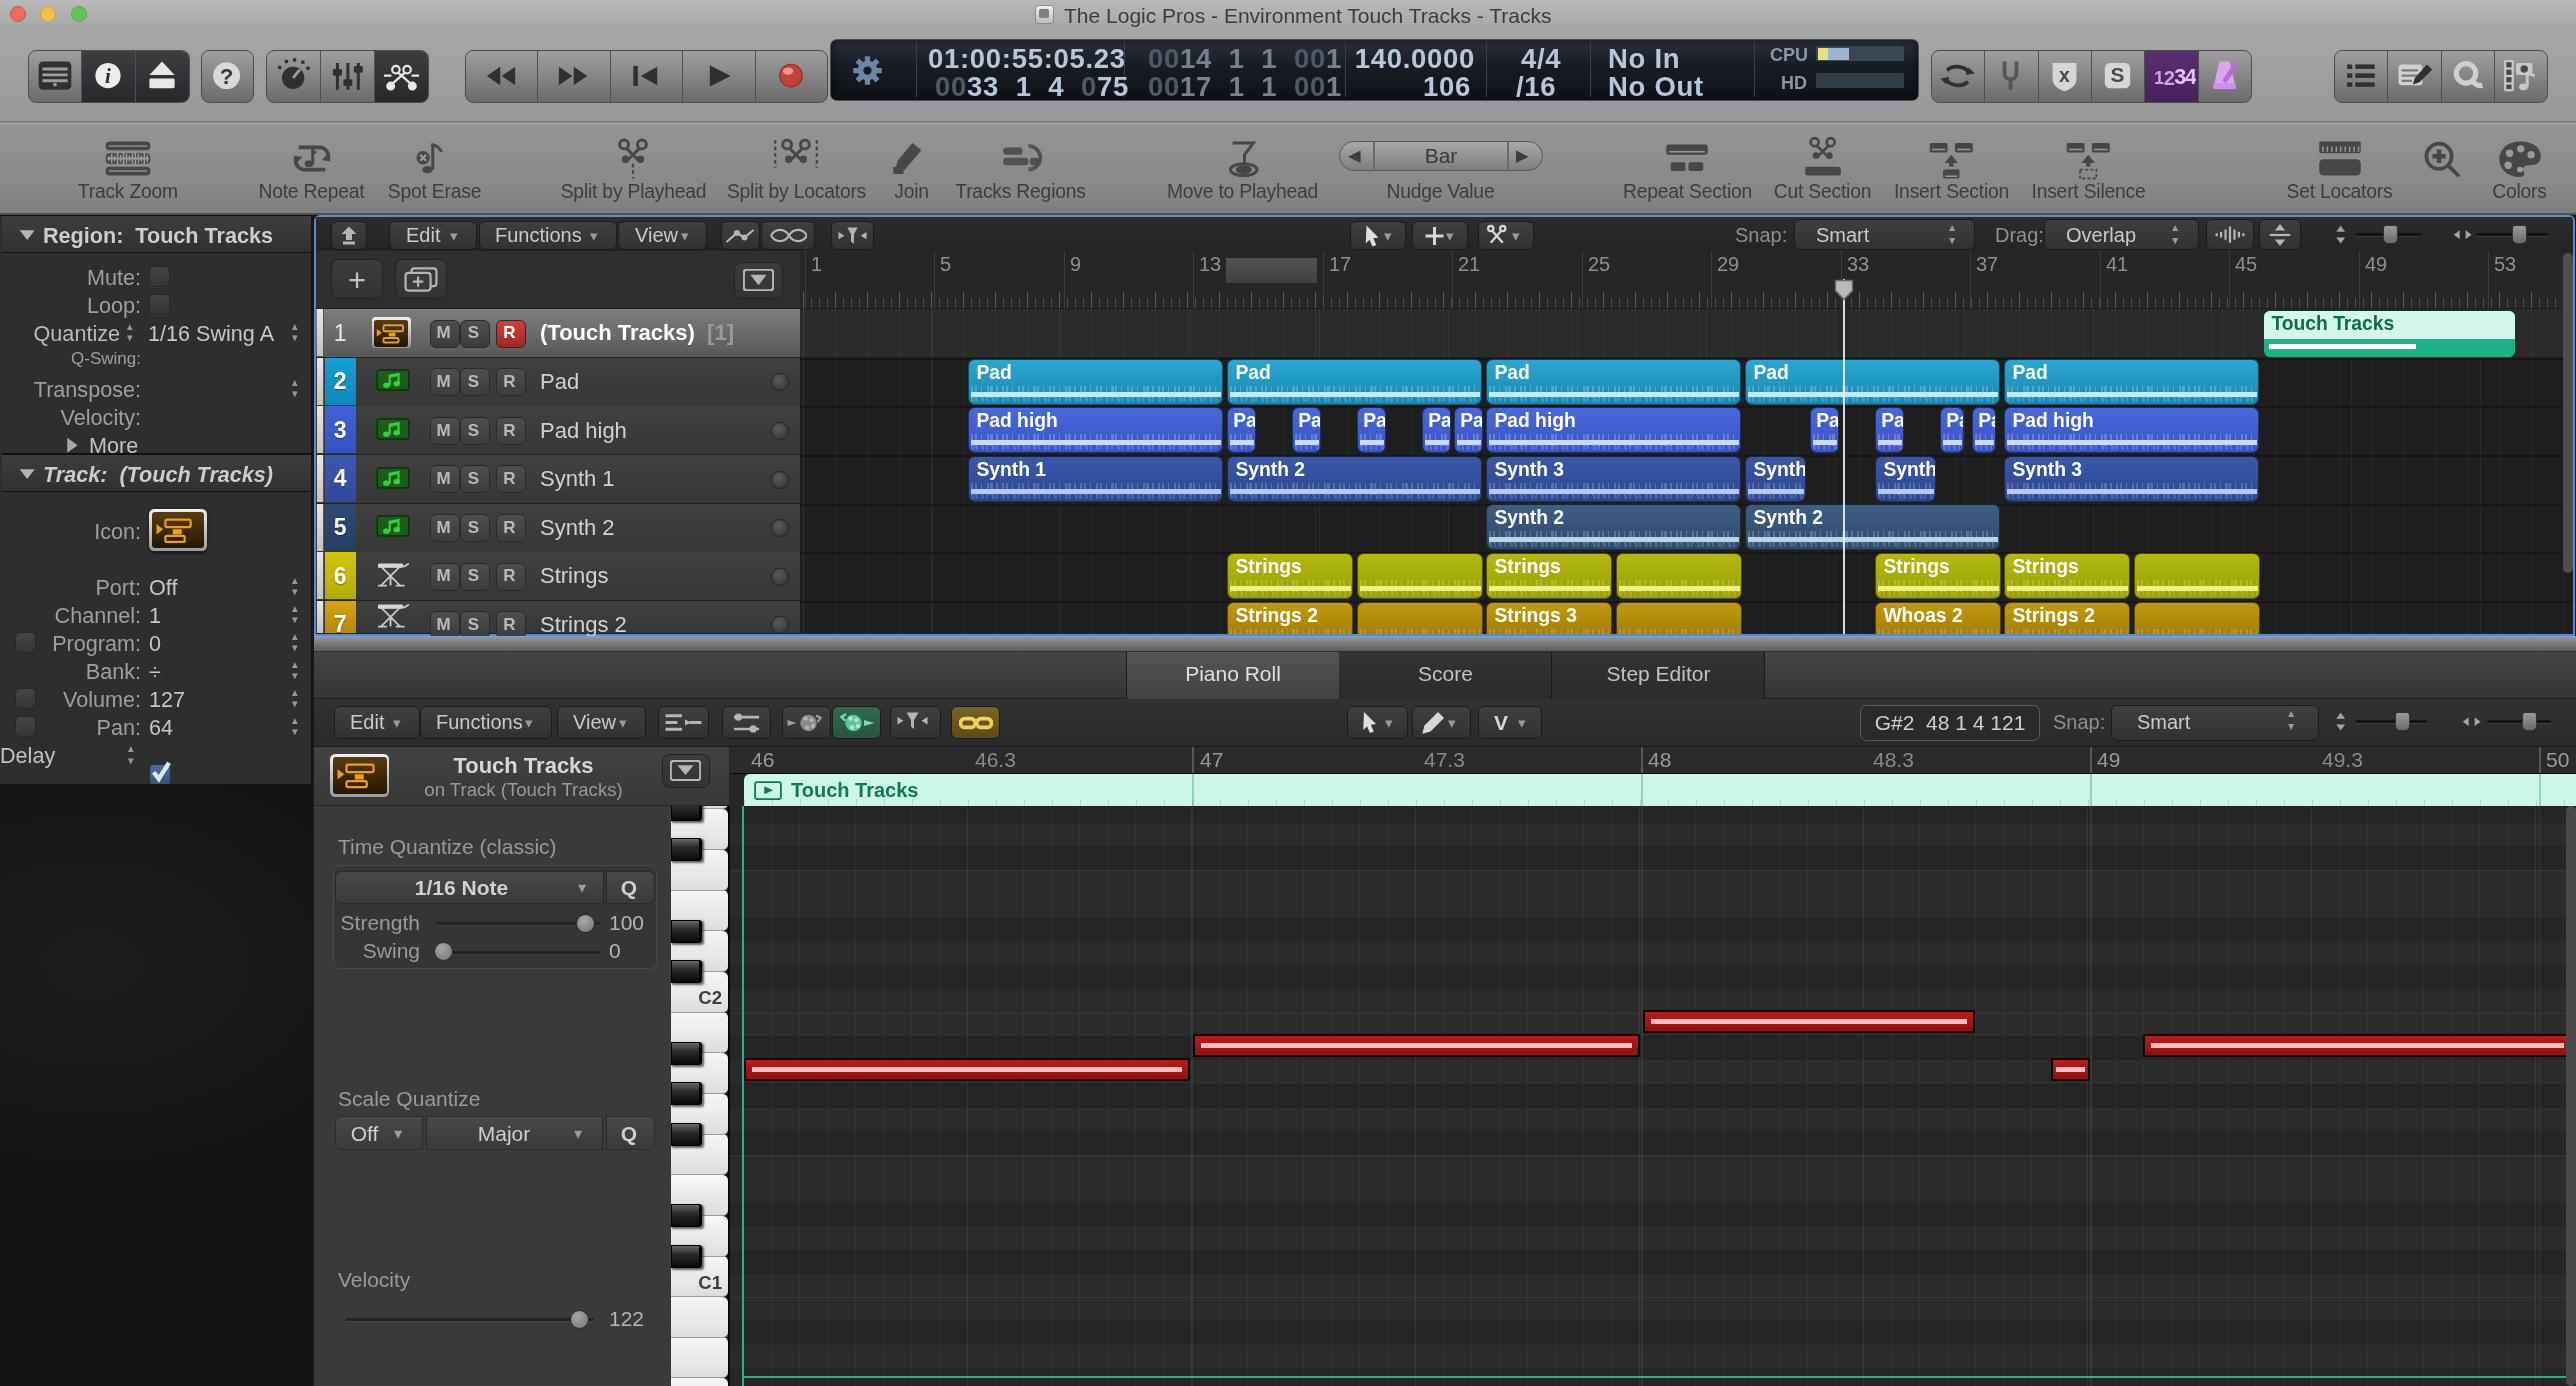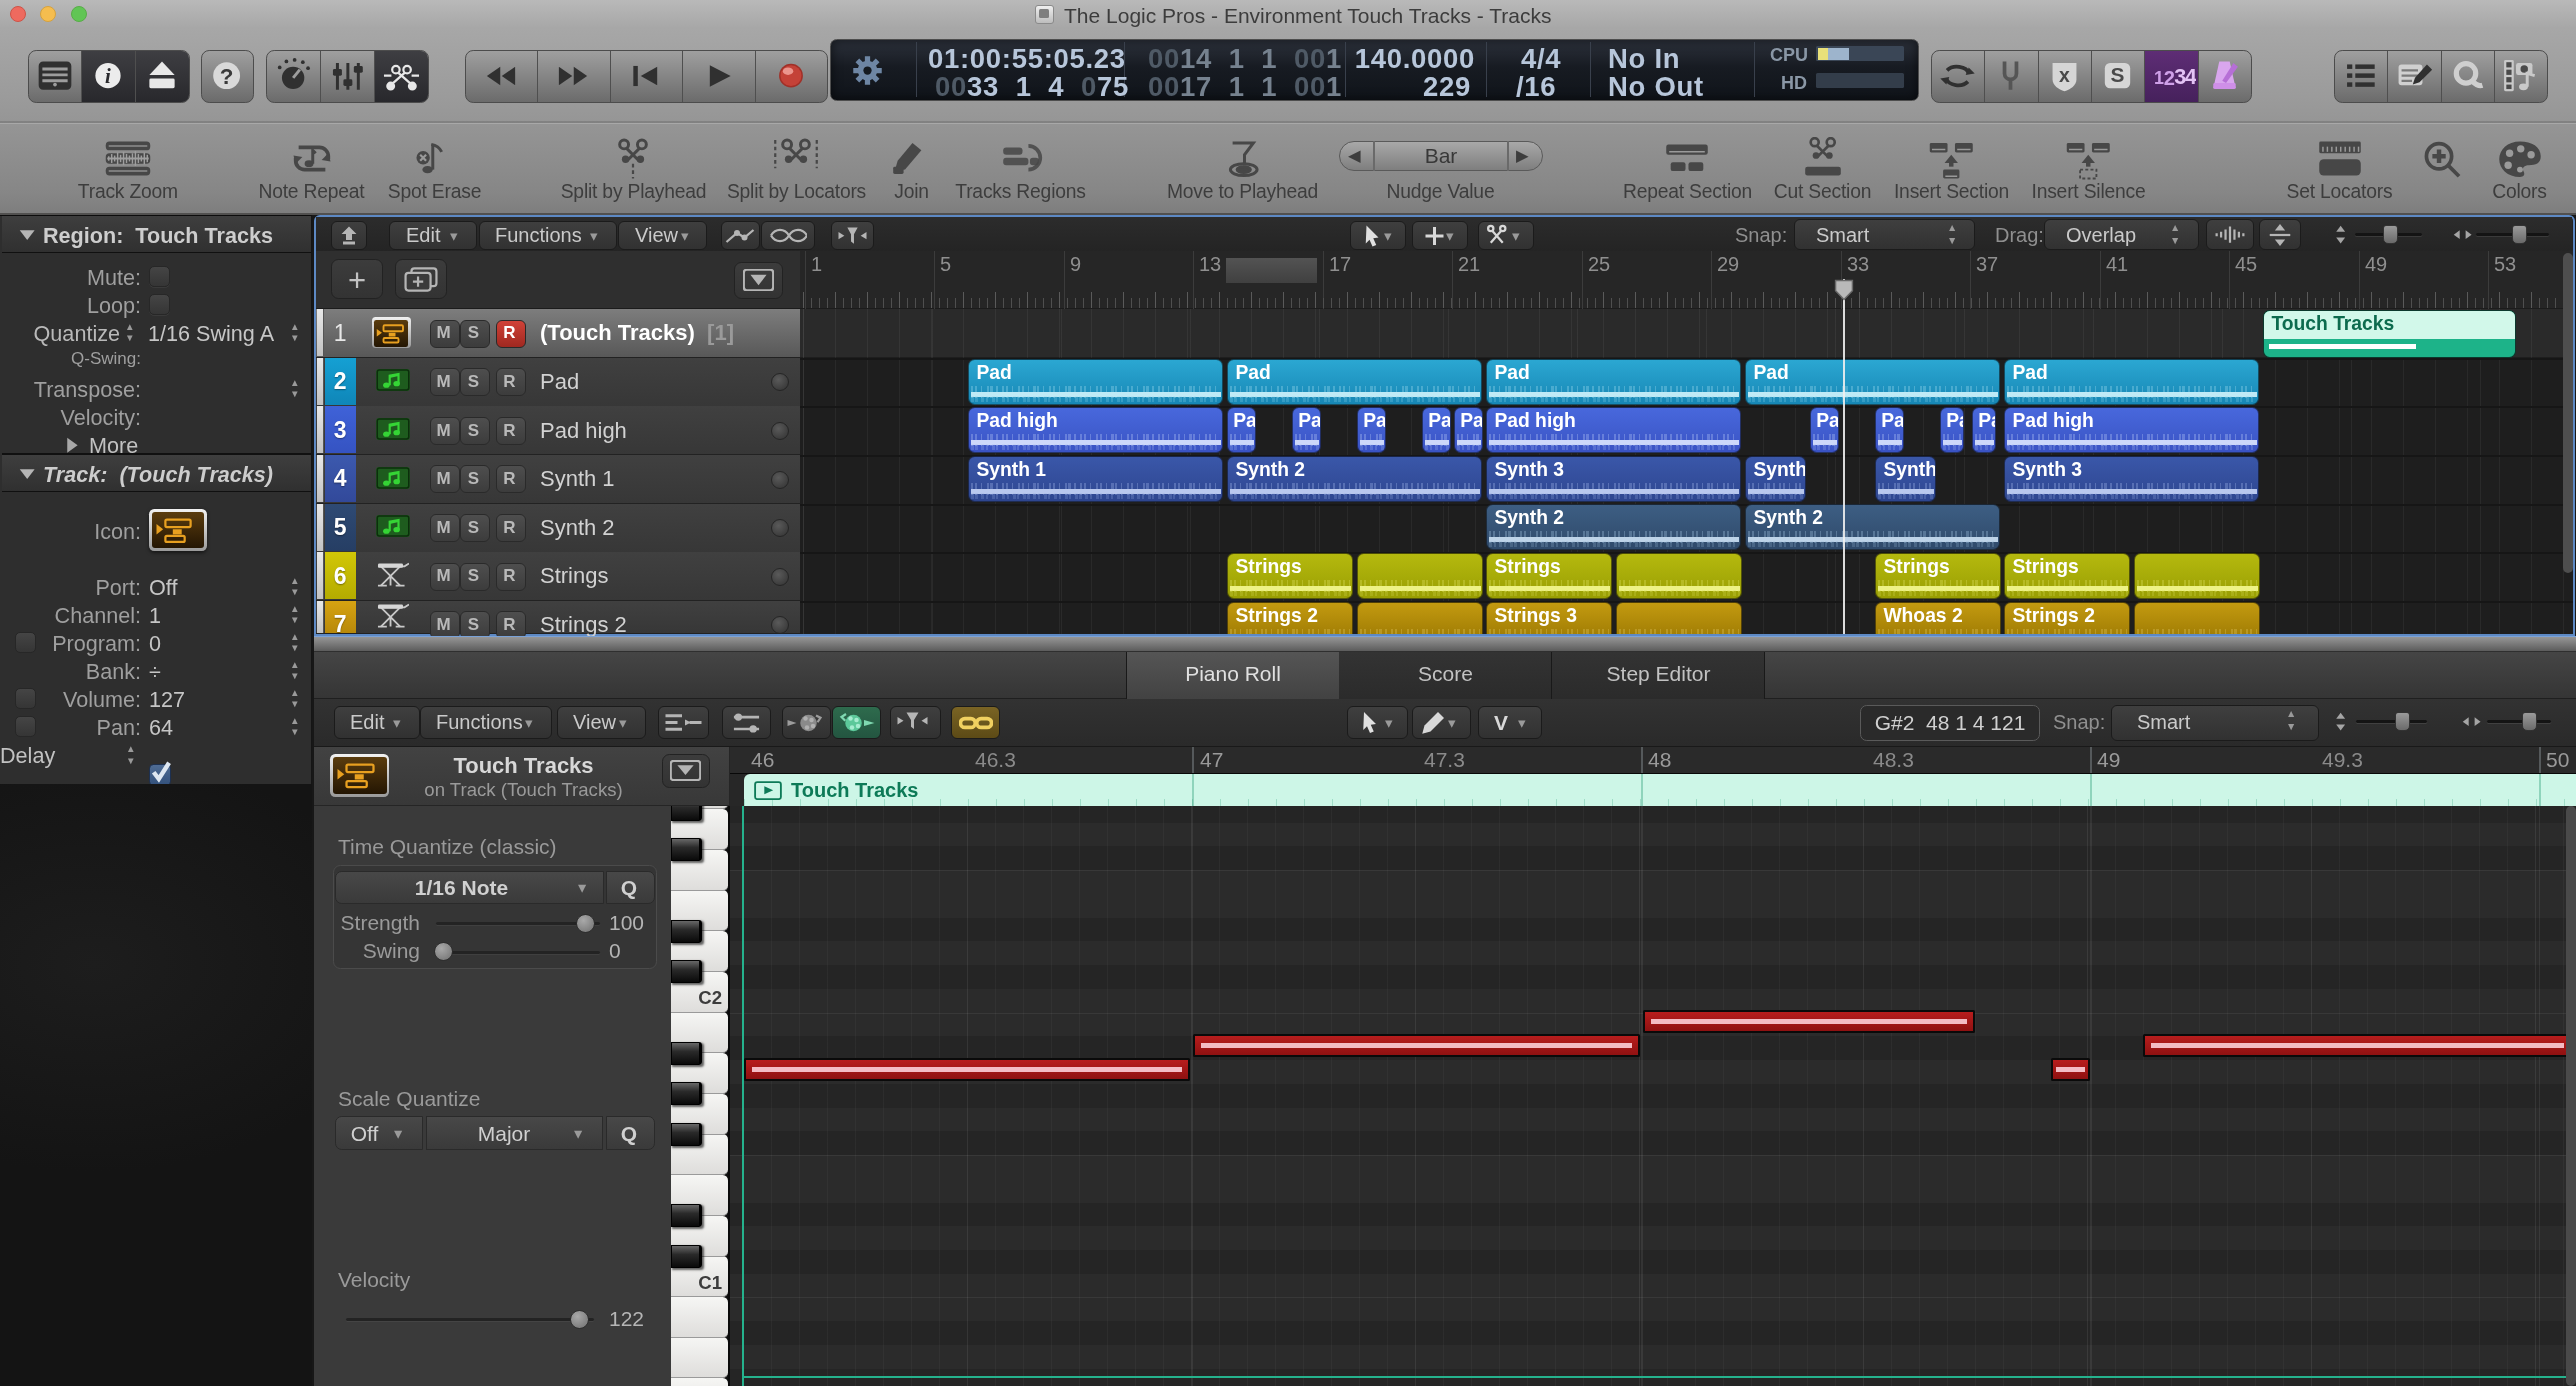--- a/index.html
+++ b/index.html
@@ -122,21 +122,21 @@
           <path d="M26 7v10M26 35v10M7 26h10M35 26h10M12.5 12.5l7 7M32.5 32.5l7 7M39.5 12.5l-7 7M19.5 32.5l-7 7"></path>
         </g>
         <circle cx="26" cy="26" r="5.5" fill="#151a20"></circle>
       </g>
     </svg>
 <div style="left:928px;top:43px;font-size:27.5px;color:#b7c6da;font-weight:700;white-space:nowrap;text-align:left;letter-spacing:0.7px;font-weight:700;">01:00:55:05.23</div>
 <div style="left:935px;top:71px;font-size:27.5px;letter-spacing:0.7px;font-weight:700;white-space:nowrap;"><span style="color:#4f5a66">00</span><span style="color:#b7c6da">33&nbsp; 1&nbsp; 4&nbsp; </span><span style="color:#4f5a66">0</span><span style="color:#b7c6da">75</span></div>
 <div style="left:1148px;top:43px;font-size:27.5px;letter-spacing:0.7px;font-weight:700;white-space:nowrap;color:#76828f"><span style="color:#4f5a66">00</span>14&nbsp; 1&nbsp; 1&nbsp; <span style="color:#4f5a66">00</span>1</div>
 <div style="left:1148px;top:71px;font-size:27.5px;letter-spacing:0.7px;font-weight:700;white-space:nowrap;color:#76828f"><span style="color:#4f5a66">00</span>17&nbsp; 1&nbsp; 1&nbsp; <span style="color:#4f5a66">00</span>1</div>
 <div style="left:1347px;top:43px;font-size:27.5px;color:#b7c6da;font-weight:700;white-space:nowrap;text-align:left;letter-spacing:0.7px;font-weight:700;width:128px;text-align:right;">140.0000</div>
-<div style="left:1345px;top:71px;font-size:27.5px;color:#b7c6da;font-weight:700;white-space:nowrap;text-align:left;letter-spacing:0.7px;font-weight:700;width:126px;text-align:right;">229</div>
+<div style="left:1345px;top:71px;font-size:27.5px;color:#b7c6da;font-weight:700;white-space:nowrap;text-align:left;letter-spacing:0.7px;font-weight:700;width:126px;text-align:right;">106</div>
 <div style="left:1521px;top:43px;font-size:27.5px;color:#b7c6da;font-weight:700;white-space:nowrap;text-align:left;letter-spacing:0.7px;font-weight:700;">4/4</div>
 <div style="left:1516px;top:71px;font-size:27.5px;color:#b7c6da;font-weight:700;white-space:nowrap;text-align:left;letter-spacing:0.7px;font-weight:700;">/16</div>
 <div style="left:1608px;top:43px;font-size:27.5px;color:#b7c6da;font-weight:700;white-space:nowrap;text-align:left;letter-spacing:0.7px;font-weight:700;">No In</div>
 <div style="left:1608px;top:71px;font-size:27.5px;color:#b7c6da;font-weight:700;white-space:nowrap;text-align:left;letter-spacing:0.7px;font-weight:700;">No Out</div>
 <div style="left:1770px;top:45px;font-size:18px;color:#8a97a6;font-weight:700;white-space:nowrap;text-align:left;">CPU</div>
 <div style="left:1781px;top:73px;font-size:18px;color:#8a97a6;font-weight:700;white-space:nowrap;text-align:left;">HD</div>
 <div style="left:1816px;top:46px;width:88px;height:15px;background:#3a4656;border-radius:1.5px;"></div>
 <div style="left:1818px;top:48px;width:10.4px;height:12px;background:#e8e07a;"></div>
 <div style="left:1828px;top:48px;width:21px;height:12px;background:#9db4cc;"></div>
 <div style="left:1816px;top:73px;width:88px;height:15px;background:#333d4a;border-radius:1.5px;"></div>

